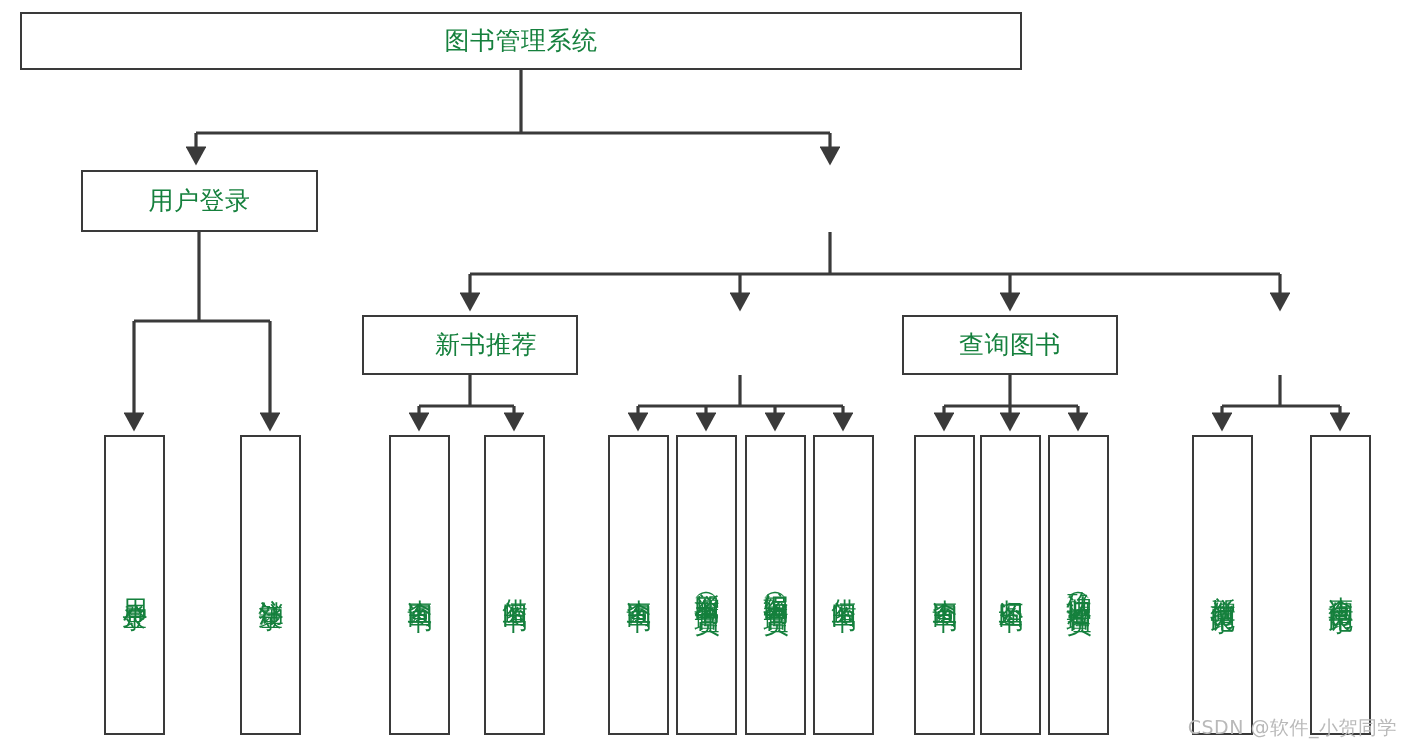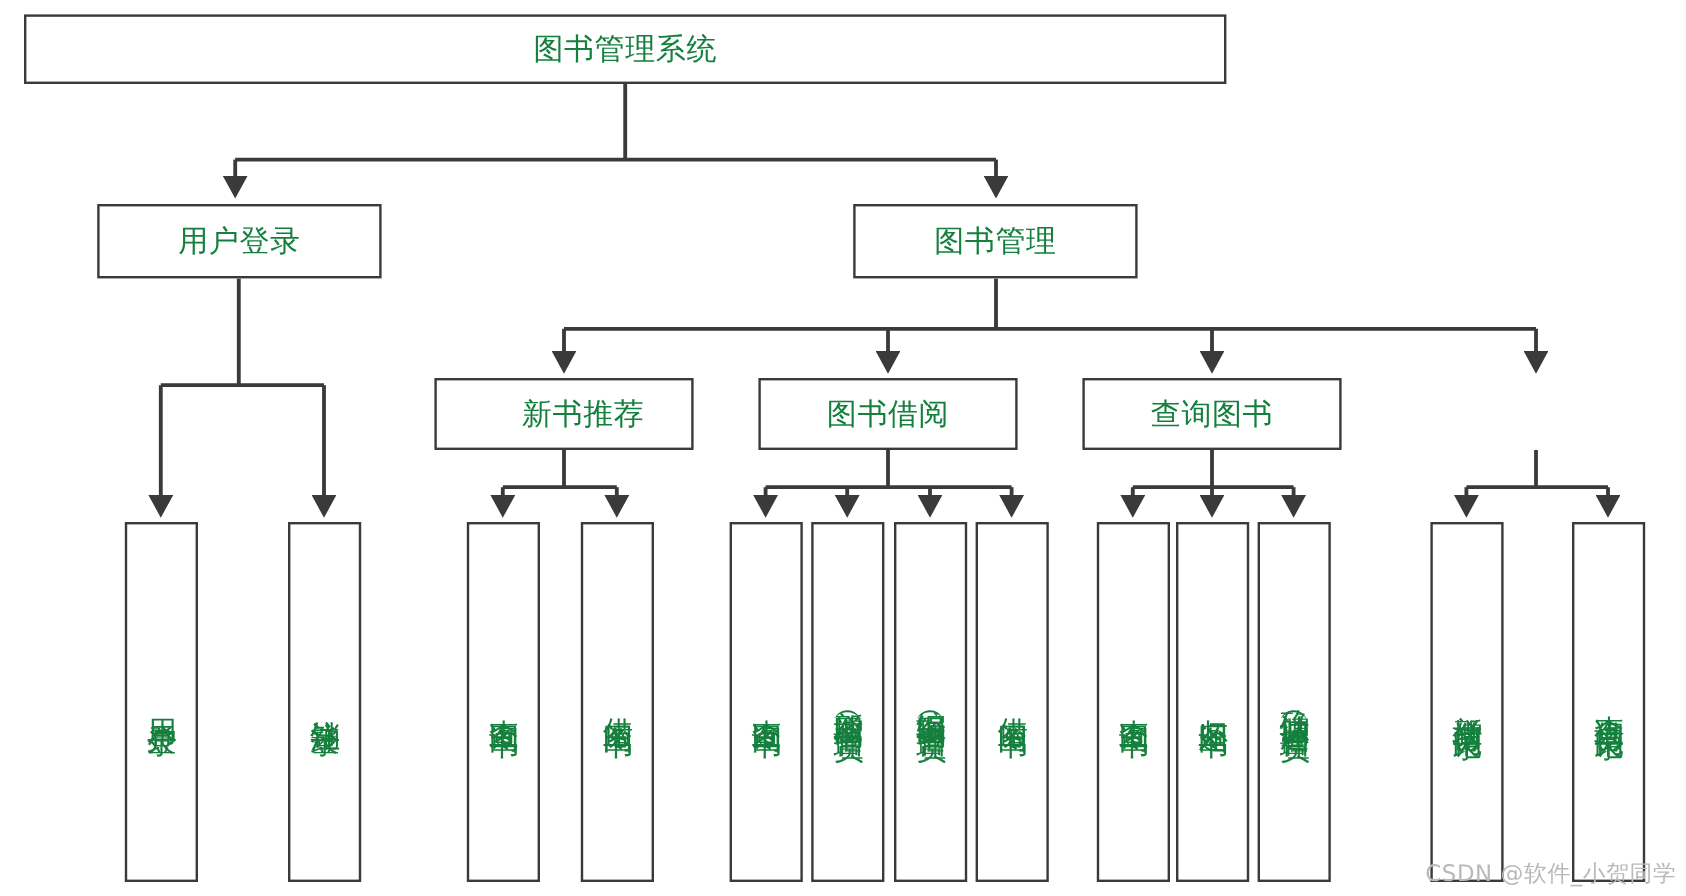--- a/index.html
+++ b/index.html
@@ -127,29 +127,23 @@
     </g>
   </svg>
 
   <div class="node horiz" style="left:20px; top:12px; width:1002px; height:58px;">
     <span class="node-label">图书管理系统</span>
   </div>
 
   <div class="node horiz" style="left:81px; top:170px; width:237px; height:62px;">
     <span class="node-label">用户登录</span>
   </div>
-  <div class="node horiz" style="left:711px; top:170px; width:237px; height:62px;">
-    <span class="node-label">图书管理</span>
-  </div>
 
   <div class="node horiz" style="left:362px; top:315px; width:216px; height:60px;padding-left:32px;">
     <span class="node-label">新书推荐</span>
-  </div>
-  <div class="node horiz" style="left:632px; top:315px; width:216px; height:60px;">
-    <span class="node-label">图书借阅</span>
   </div>
   <div class="node horiz" style="left:902px; top:315px; width:216px; height:60px;">
     <span class="node-label">查询图书</span>
   </div>
 
   <div class="node vert" style="left:104px; top:435px; width:61px; height:300px;">
     <span class="node-label">用户登录</span>
   </div>
   <div class="node vert" style="left:240px; top:435px; width:61px; height:300px;">
     <span class="node-label">注销登录</span>

